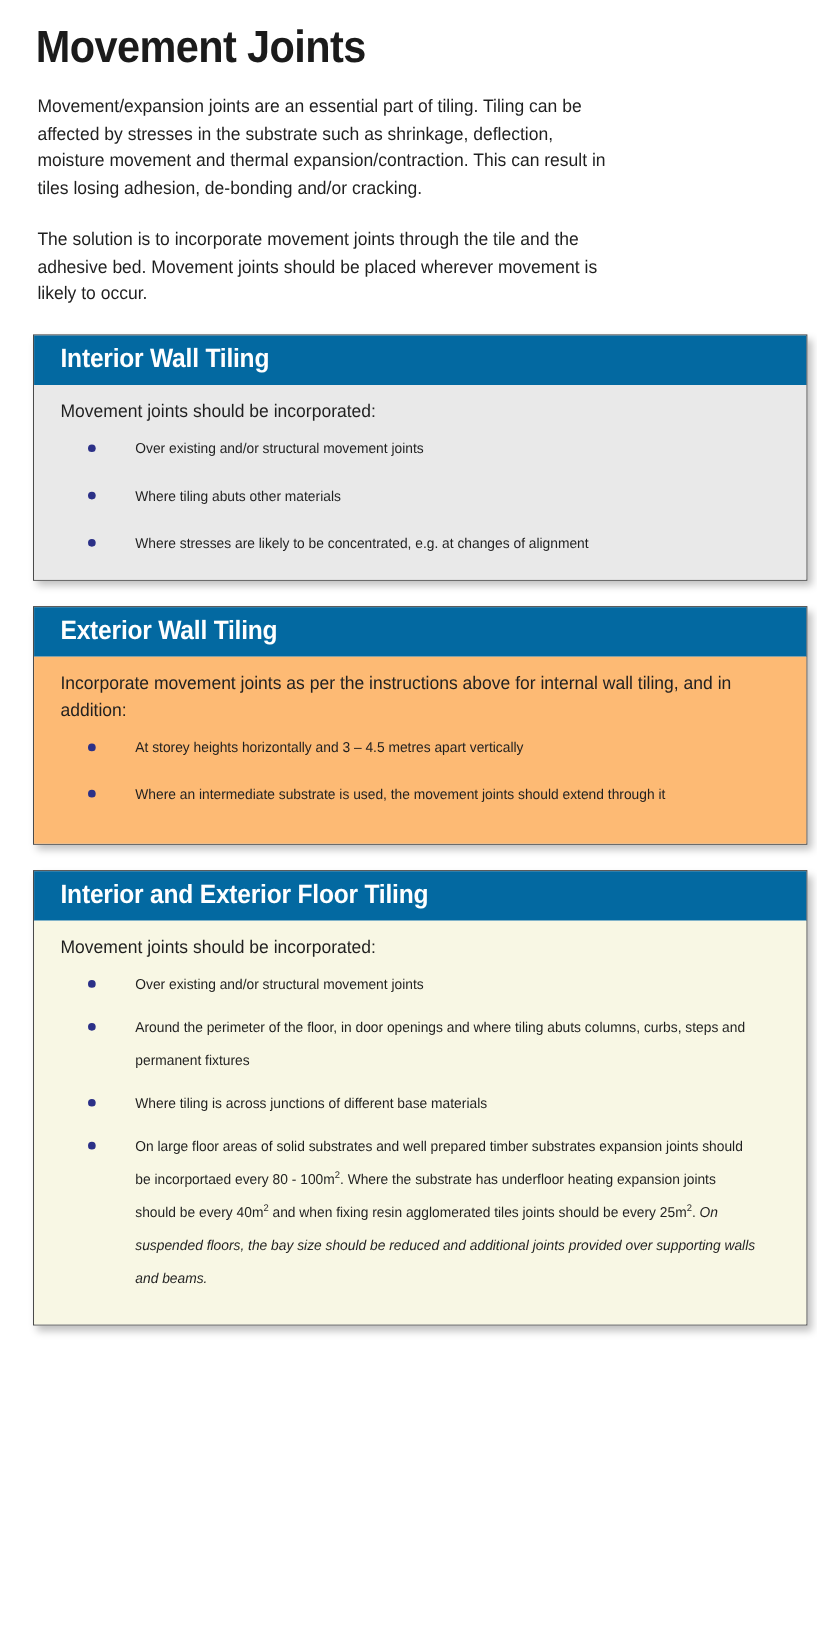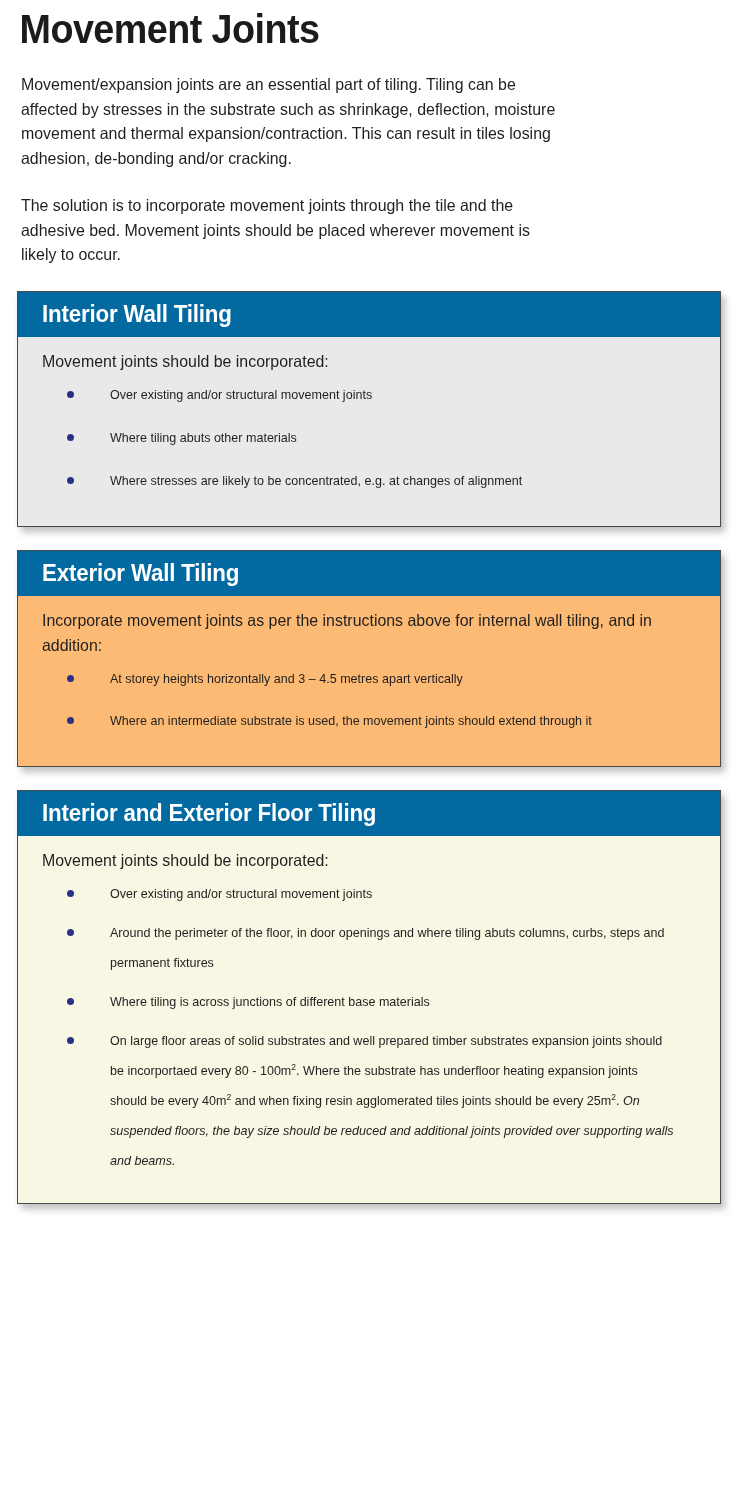--- a/index.html
+++ b/index.html
@@ -11,21 +11,21 @@
     width: 743px;
     min-height: 1500px;
     font-family: "Liberation Sans", sans-serif;
     color: #1a1a1a;
     -webkit-font-smoothing: antialiased;
   }
 
   .page {
     width: 611px;
     position: relative;
-    padding: 3px;
+    padding: 16px;
     box-sizing: border-box;
   }
 
   
   .page-title {
     font-family: "Liberation Sans", sans-serif;
     font-weight: bold;
     font-size: 41px;
     line-height: 46px;
     letter-spacing: -0.6px;
@@ -108,21 +108,21 @@
   }
   ul.bullets > li {
     position: relative;
     padding-left: 68px;
     margin-bottom: 13px;
     font-size: 13px;
     line-height: 30px;
     color: #1f1f1f;
   }
   ul.bullets > li:last-child {
-    margin-bottom: 12px;
+    margin-bottom: 0;
   }
   ul.bullets > li .bullet-dot {
     position: absolute;
     left: 25px;
     top: 11px;
     width: 7px;
     height: 7px;
     border-radius: 50%;
     background: #2b3087;
   }

